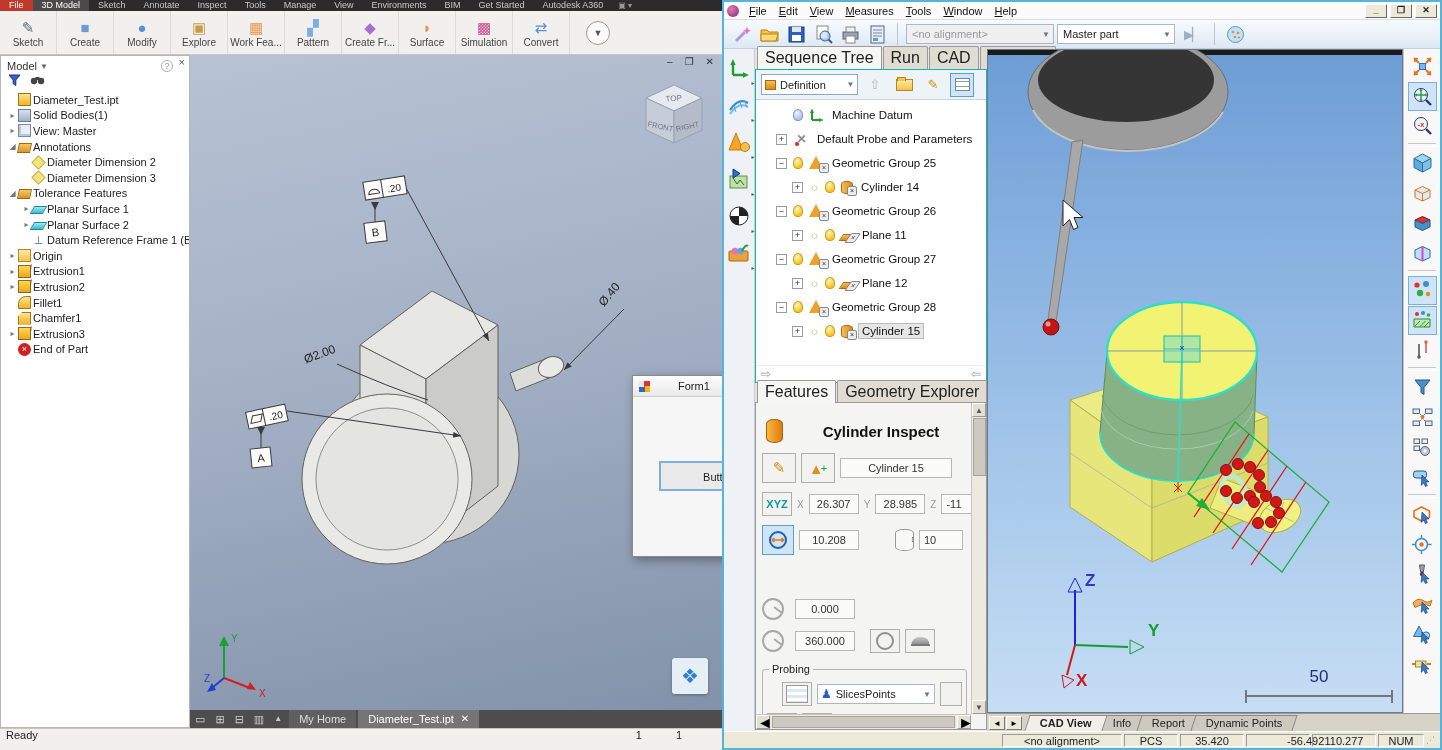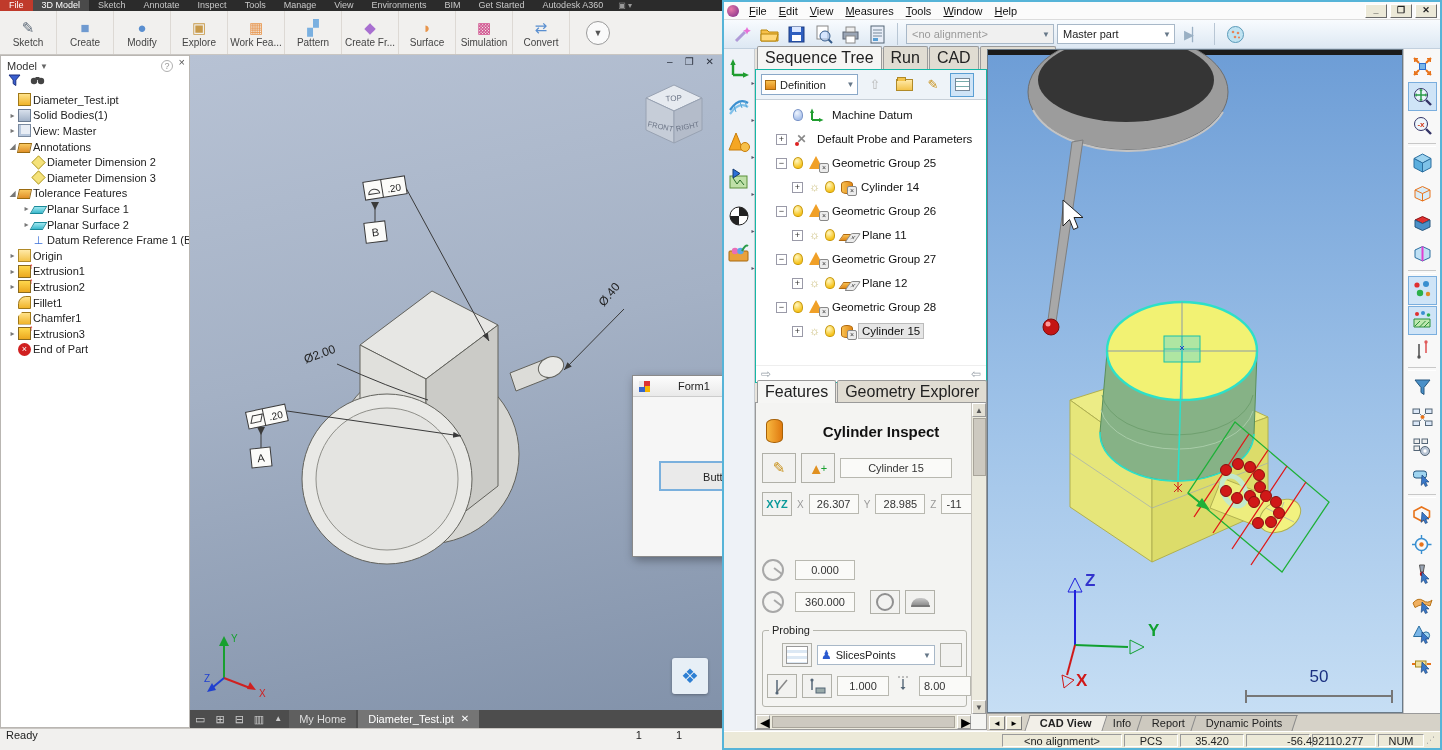--- a/index.html
+++ b/index.html
@@ -735,20 +735,32 @@
           </div>
           <div class="frow">
             <button class="fbtn small xyz">XYZ</button>
             <span class="flbl">X</span>
             <div class="ffield" style="width:50px;">26.307</div>
             <span class="flbl">Y</span>
             <div class="ffield" style="width:50px;">28.985</div>
             <span class="flbl">Z</span>
             <div class="ffield" style="width:42px;justify-content:flex-start;padding-left:4px;">-11</div>
           </div>
+          <div class="frow">
+            <button class="fbtn small active" style="width:32px;height:30px;">
+              <svg width="20" height="20" viewBox="0 0 20 20">
+                  <circle cx="10" cy="10" r="8" fill="none" stroke="#1a5fb8" stroke-width="2"></circle>
+                  <path d="M4 10 h12 M4 10 l2.5 -2 M4 10 l2.5 2 M16 10 l-2.5 -2 M16 10 l-2.5 2" stroke="#e07818" stroke-width="1.6" fill="none"></path>
+                </svg>
+            </button>
+            <div class="ffield" style="width:60px;">10.208</div>
+            <span style="width:26px;"></span>
+            <span class="fi-h"></span>
+            <div class="ffield" style="width:44px;justify-content:flex-start;padding-left:4px;">10</div>
+          </div>
           <div class="gap34"></div>
           <div class="frow">
             <span class="dial"></span>
             <div class="ffield" style="width:60px;">0.000</div>
           </div>
           <div class="frow">
             <span class="dial"></span>
             <div class="ffield" style="width:60px;">360.000</div>
             <button class="fbtn small" style="margin-left:10px;">
                 <span class="fi-circ"></span>

